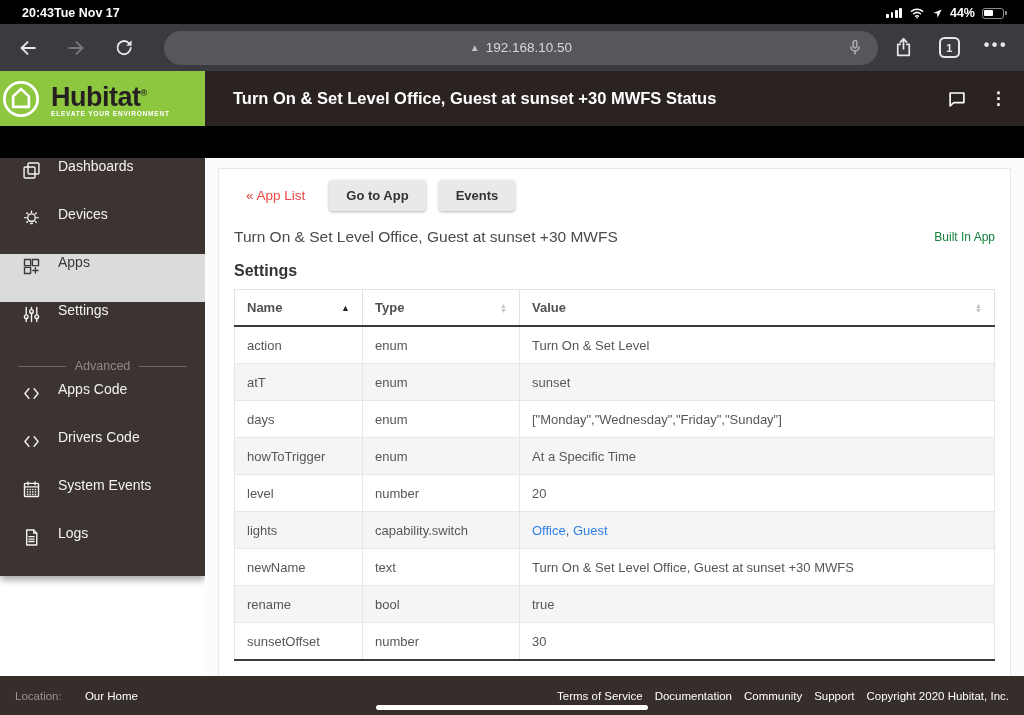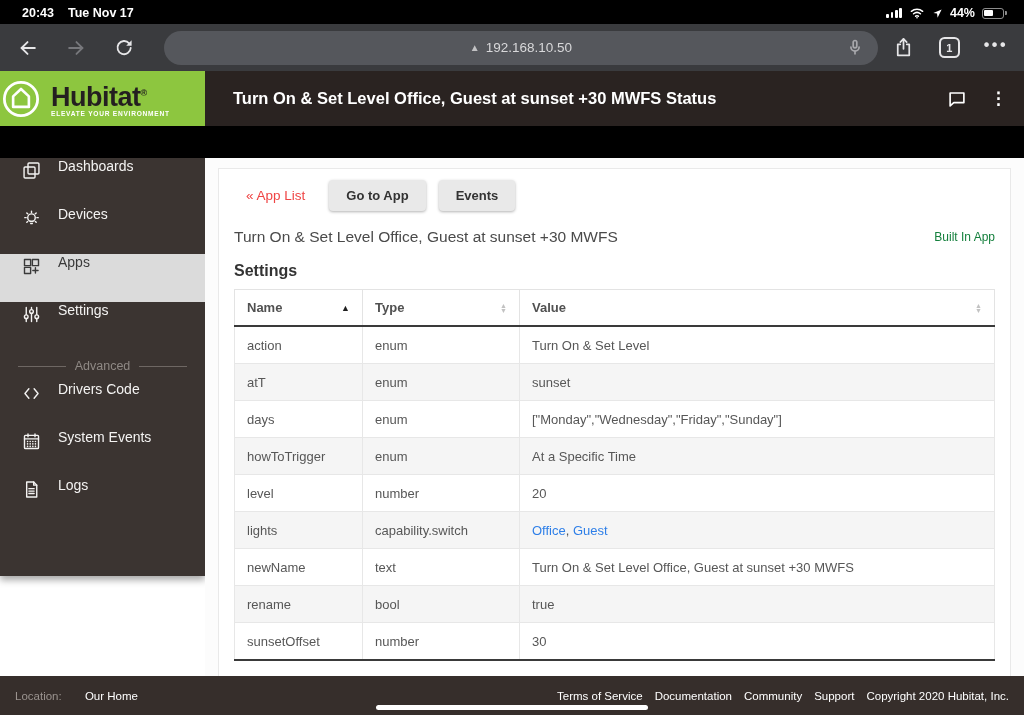--- a/index.html
+++ b/index.html
@@ -3,21 +3,21 @@
 <meta charset="utf-8">
 <style>
   * { box-sizing: border-box; margin: 0; padding: 0; }
   html,body { width:1024px; height:715px; }
   body { font-family:"Liberation Sans", sans-serif; background:#000; overflow:hidden; }
   #screen { position:relative; width:1024px; height:715px; background:#000; }
 
   
   .status-bar { height:24px; background:#000; color:#fff; display:flex; align-items:center;
     justify-content:space-between; padding:2px 20px 0 22px; font-size:12.5px; font-weight:bold; }
-  .sb-left { display:flex; gap:14px; align-items:center; }
+  .sb-left { display:flex; gap:0; align-items:center; }
   .sb-right { display:flex; gap:7px; align-items:center; font-weight:bold; }
   .sig { display:flex; align-items:flex-end; gap:1.5px; height:10px; }
   .sig span { width:2.8px; background:#fff; border-radius:1px; display:block; }
   .wifi-svg, .loc-svg { display:block; }
   .batt { position:relative; width:22px; height:11px; border:1.5px solid rgba(255,255,255,.55); border-radius:3px; }
   .batt i { display:block; width:44%; height:6px; margin:1px; background:#fff; border-radius:1px; }
   .batt::after { content:""; position:absolute; right:-4px; top:2.5px; width:2px; height:4px;
     background:rgba(255,255,255,.55); border-radius:0 1px 1px 0; }
 
   
@@ -247,20 +247,29 @@
                 <circle cx="12" cy="8.5" r="2.1" fill="#3B3431"></circle>
                 <circle cx="18" cy="14.5" r="2.1" fill="#3B3431"></circle>
               </svg>
             </span>
             <span>Settings</span>
           </div>
           <div class="side-divider">
             <i></i>
             <span>Advanced</span>
             <i></i>
+          </div>
+          <div class="side-item">
+            <span class="side-icon">
+              <svg fill="none" stroke="currentColor" stroke-width="1.6" stroke-linecap="round" stroke-linejoin="round" width="21" height="21" viewBox="0 0 24 24">
+                <path d="M9 6.5 4.5 12 9 17.5"></path>
+                <path d="M15 6.5 19.5 12 15 17.5"></path>
+              </svg>
+            </span>
+            <span>Apps Code</span>
           </div>
           <div class="side-item">
             <span class="side-icon">
               <svg fill="none" stroke="currentColor" stroke-width="1.6" stroke-linecap="round" stroke-linejoin="round" width="21" height="21" viewBox="0 0 24 24">
                 <path d="M9 6.5 4.5 12 9 17.5"></path>
                 <path d="M15 6.5 19.5 12 15 17.5"></path>
               </svg>
             </span>
             <span>Drivers Code</span>
           </div>

